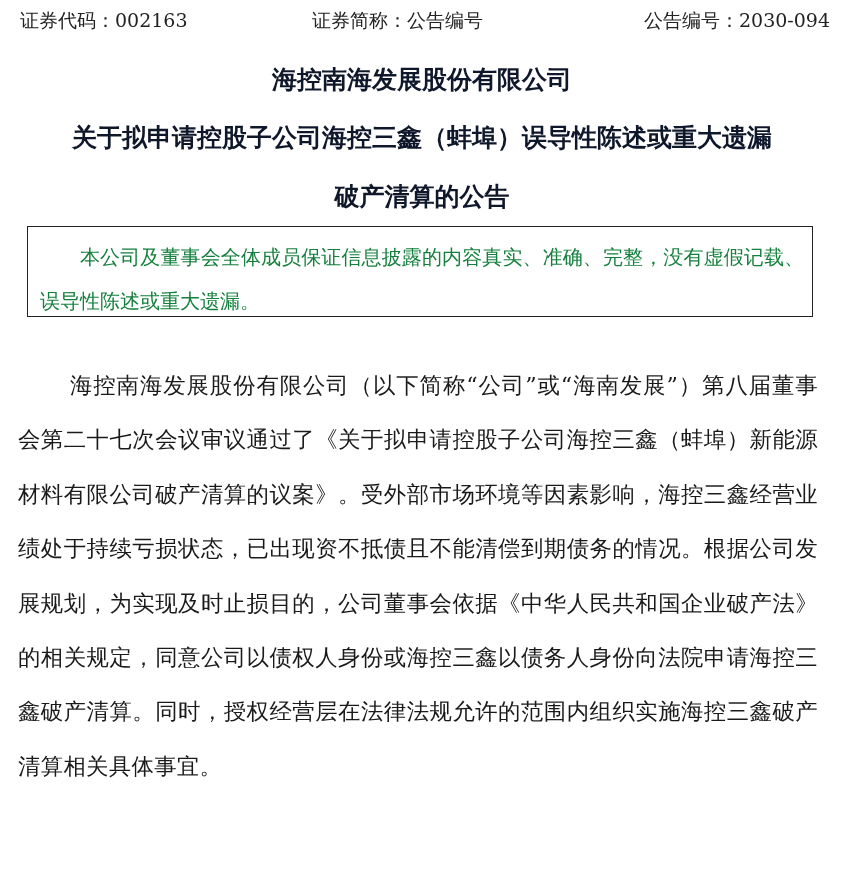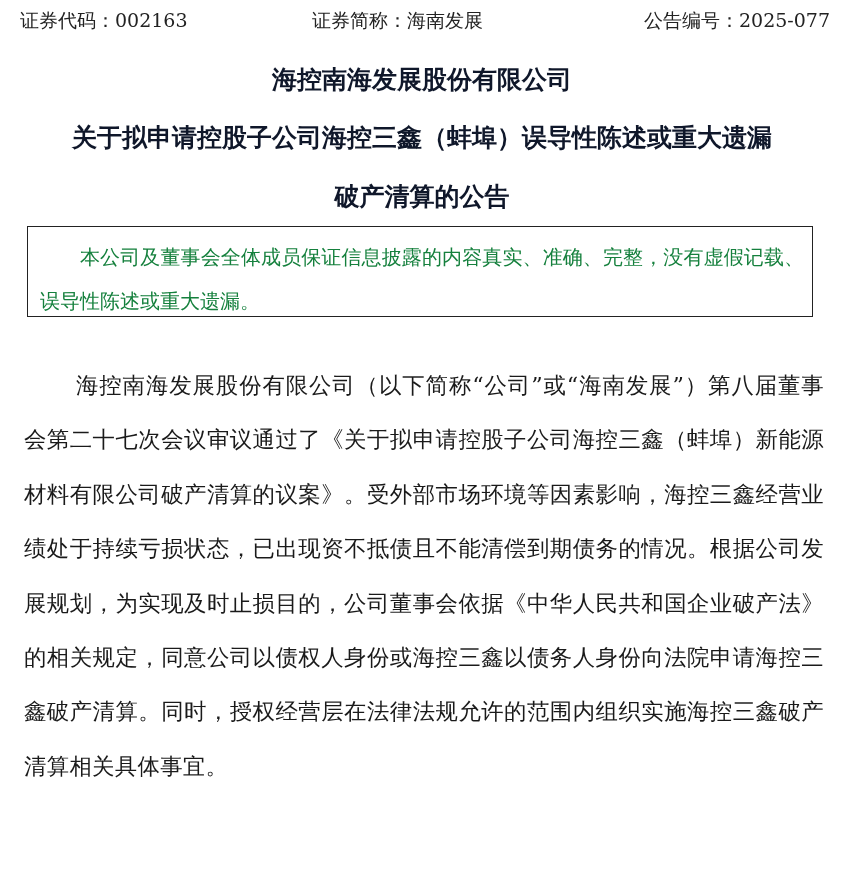--- a/index.html
+++ b/index.html
@@ -31,32 +31,32 @@
     position: absolute; left: 27px; top: 226px; width: 786px; height: 91px;
     border: 1.5px solid #222; box-sizing: border-box;
   }
   .disclaimer-text {
     position: absolute; left: 12px; right: 8px; top: 8px;
     font-size: 20px; line-height: 44px; text-indent: 40px; color: #15803d;
     text-align: justify;
   }
 
   .body-text {
-    position: absolute; left: 24px; width: 800px; top: 358px;
+    position: absolute; left: 18px; width: 800px; top: 358px;
     font-size: 22.4px; line-height: 54.4px; color: #1a1a1a;
     text-indent: 52px; text-align: justify; letter-spacing: 0.3px;
   }
 </style>
 </head>
 <body>
 
 <div class="header-line">
   <span class="hdr-code">证券代码：002163</span>
-  <span class="hdr-abbr">证券简称：海南发展</span>
-  <span class="hdr-num">公告编号：2025-077</span>
+  <span class="hdr-abbr">证券简称：公告编号</span>
+  <span class="hdr-num">公告编号：2030-094</span>
 </div>
 
 <div class="title t1">海控南海发展股份有限公司</div>
 <div class="title t2">关于拟申请控股子公司海控三鑫（蚌埠）误导性陈述或重大遗漏</div>
 <div class="title t3">破产清算的公告</div>
 
 <div class="disclaimer-box">
   <div class="disclaimer-text">本公司及董事会全体成员保证信息披露的内容真实、准确、完整，没有虚假记载、误导性陈述或重大遗漏。</div>
 </div>
 

